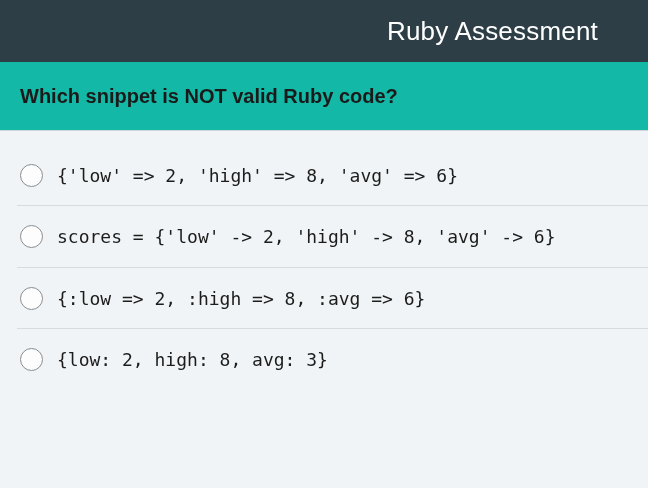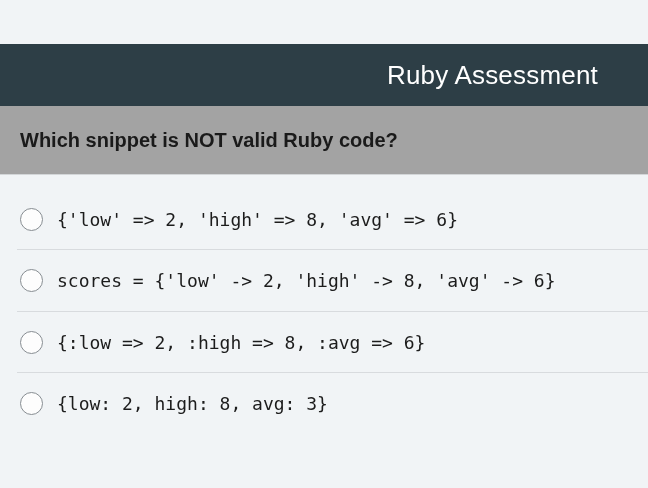--- a/index.html
+++ b/index.html
@@ -4,21 +4,21 @@
 <style>
   * { margin: 0; padding: 0; box-sizing: border-box; }
   html, body {
     width: 648px; height: 488px;
     overflow: hidden;
     font-family: "Liberation Sans", sans-serif;
     background: #f1f4f6;
   }
   .page {
     width: 648px; height: 390px;
-    display: flex; flex-direction: column; margin-top: 44px;
+    display: flex; flex-direction: column;
   }
   
   .app-header {
     height: 62px;
     flex: 0 0 62px;
     background: #2d3e46;
     display: flex;
     align-items: center;
     justify-content: flex-end;
     padding-right: 50px;
@@ -27,21 +27,21 @@
     color: #ffffff;
     font-size: 26px;
     font-weight: 400;
     letter-spacing: 0.2px;
     white-space: nowrap;
   }
   
   .question-bar {
     height: 69px;
     flex: 0 0 69px;
-    background: #a3a3a3;
+    background: #14b8a6;
     border-bottom: 1px solid #d3d6d8;
     display: flex;
     align-items: center;
     padding-left: 20px;
   }
   .question-text {
     font-size: 20px;
     font-weight: 700;
     color: #1a1a1a;
     white-space: nowrap;

